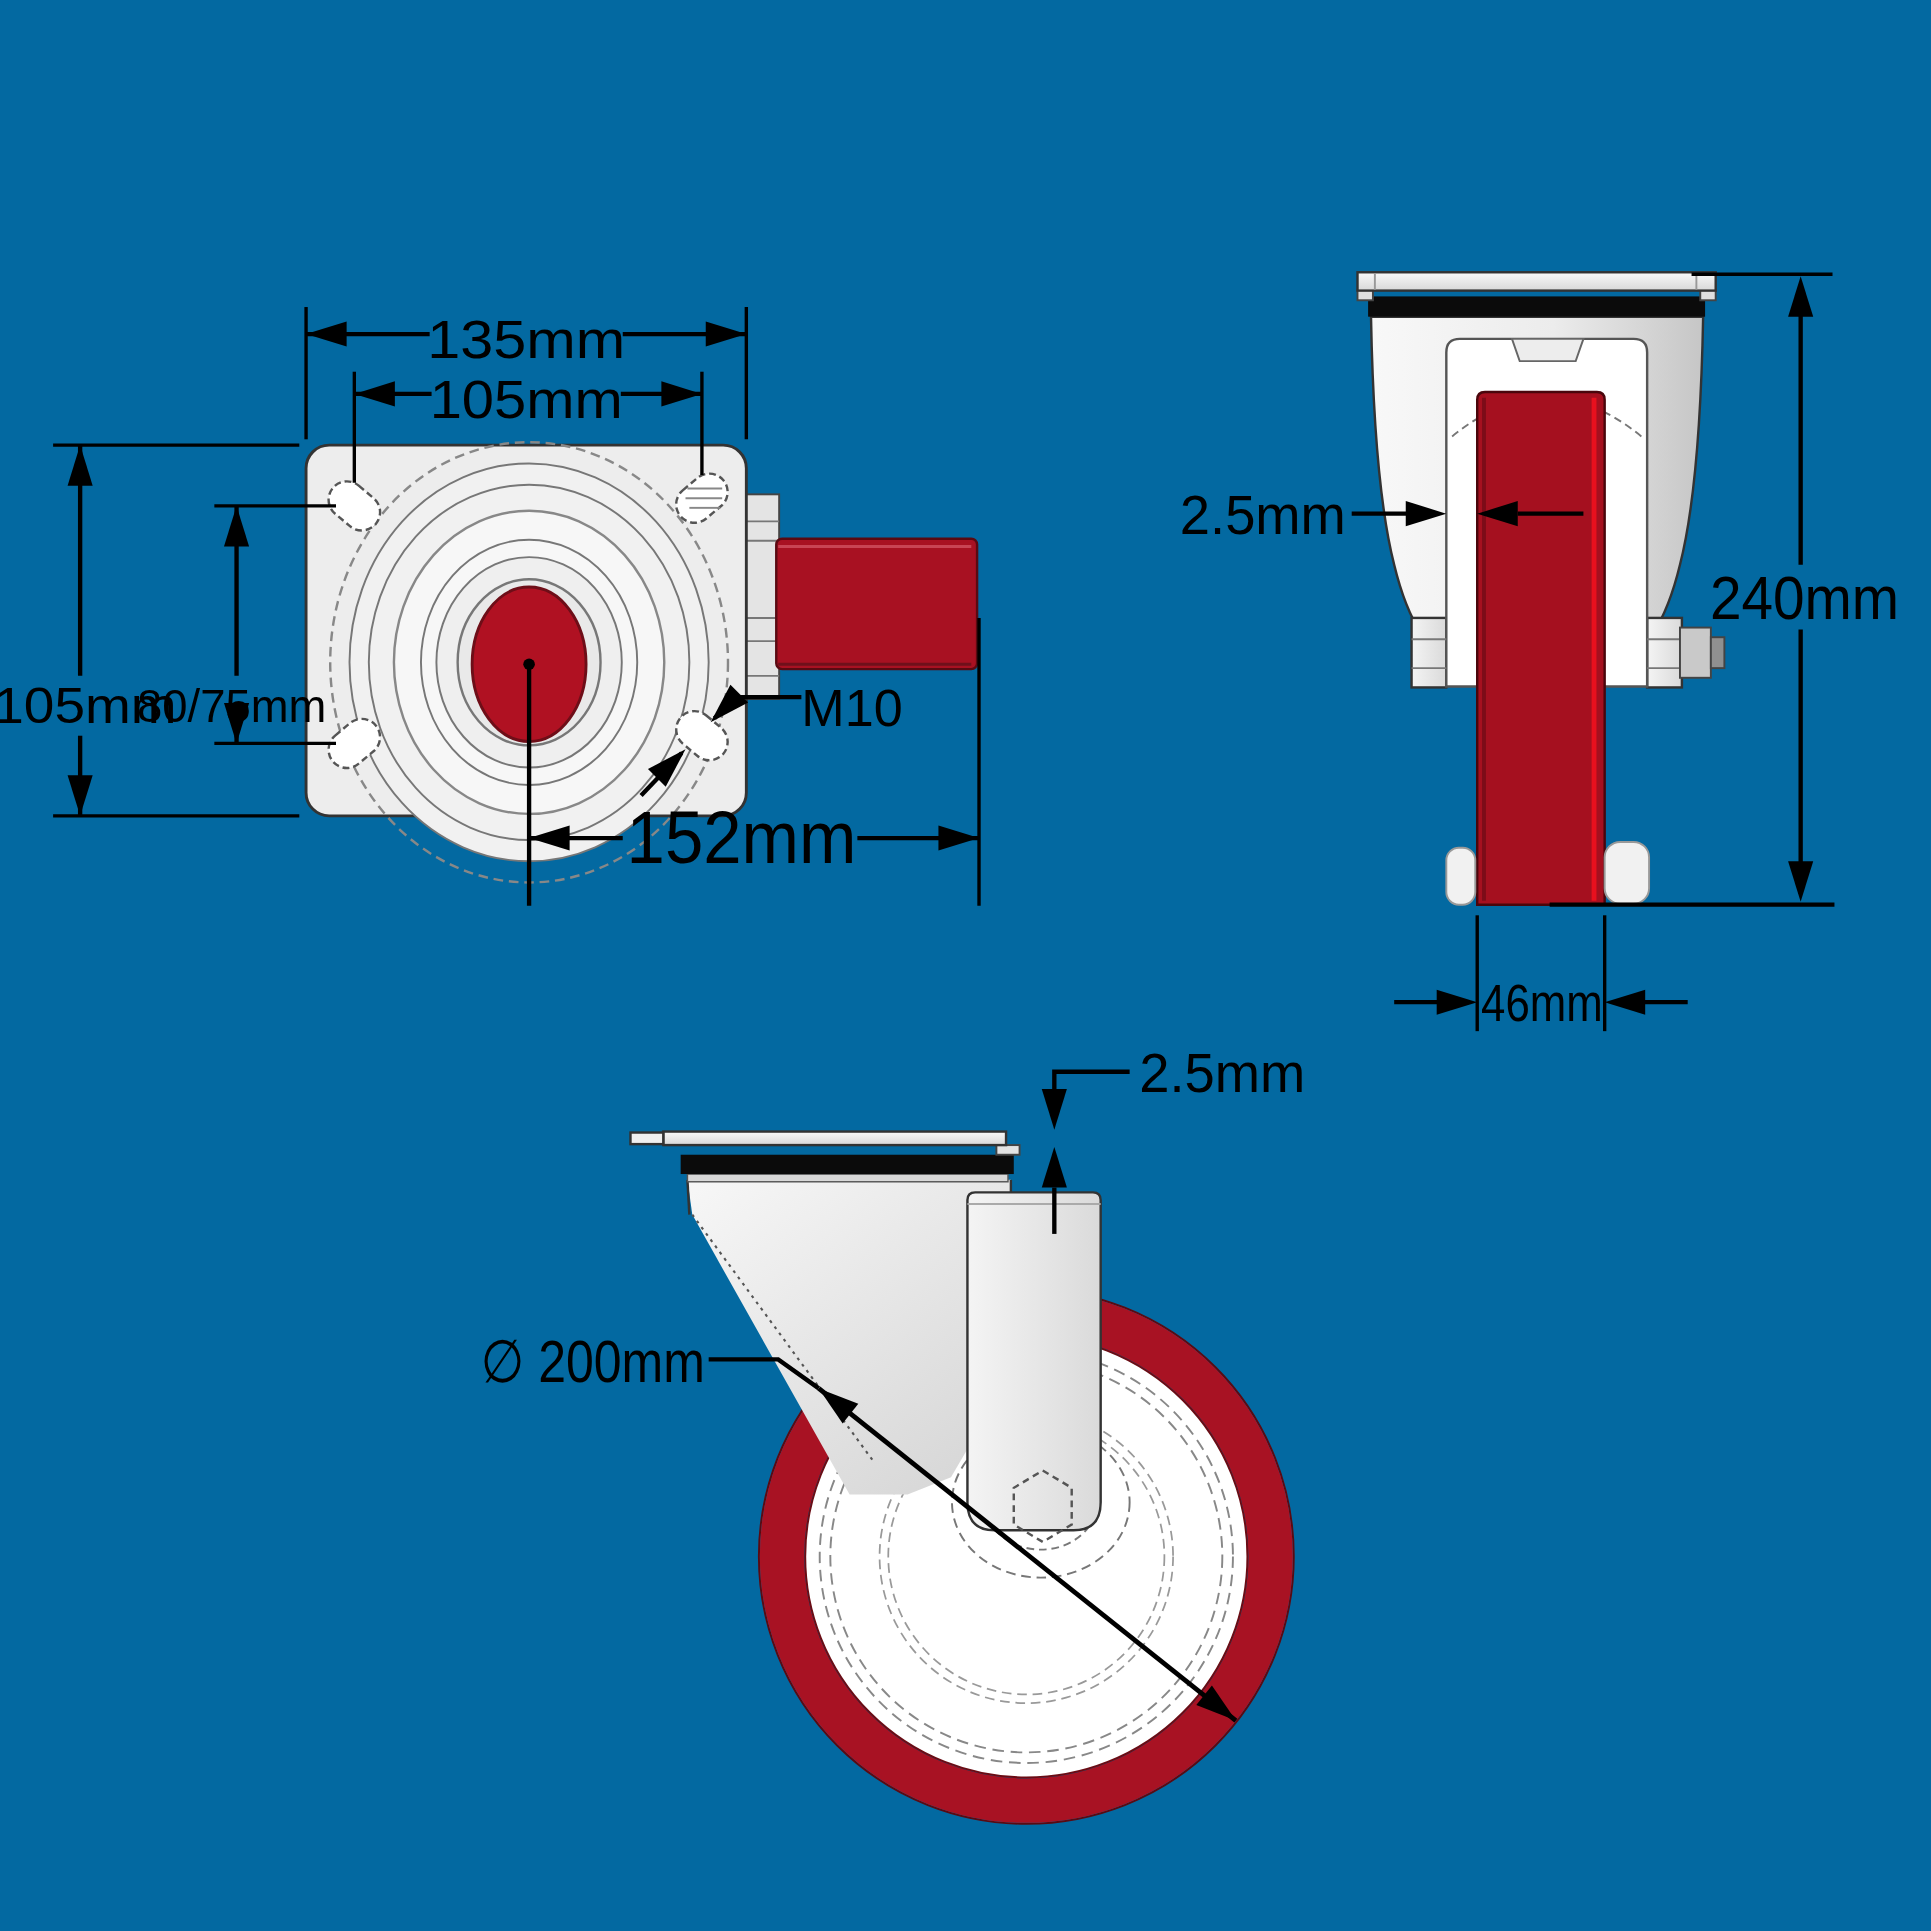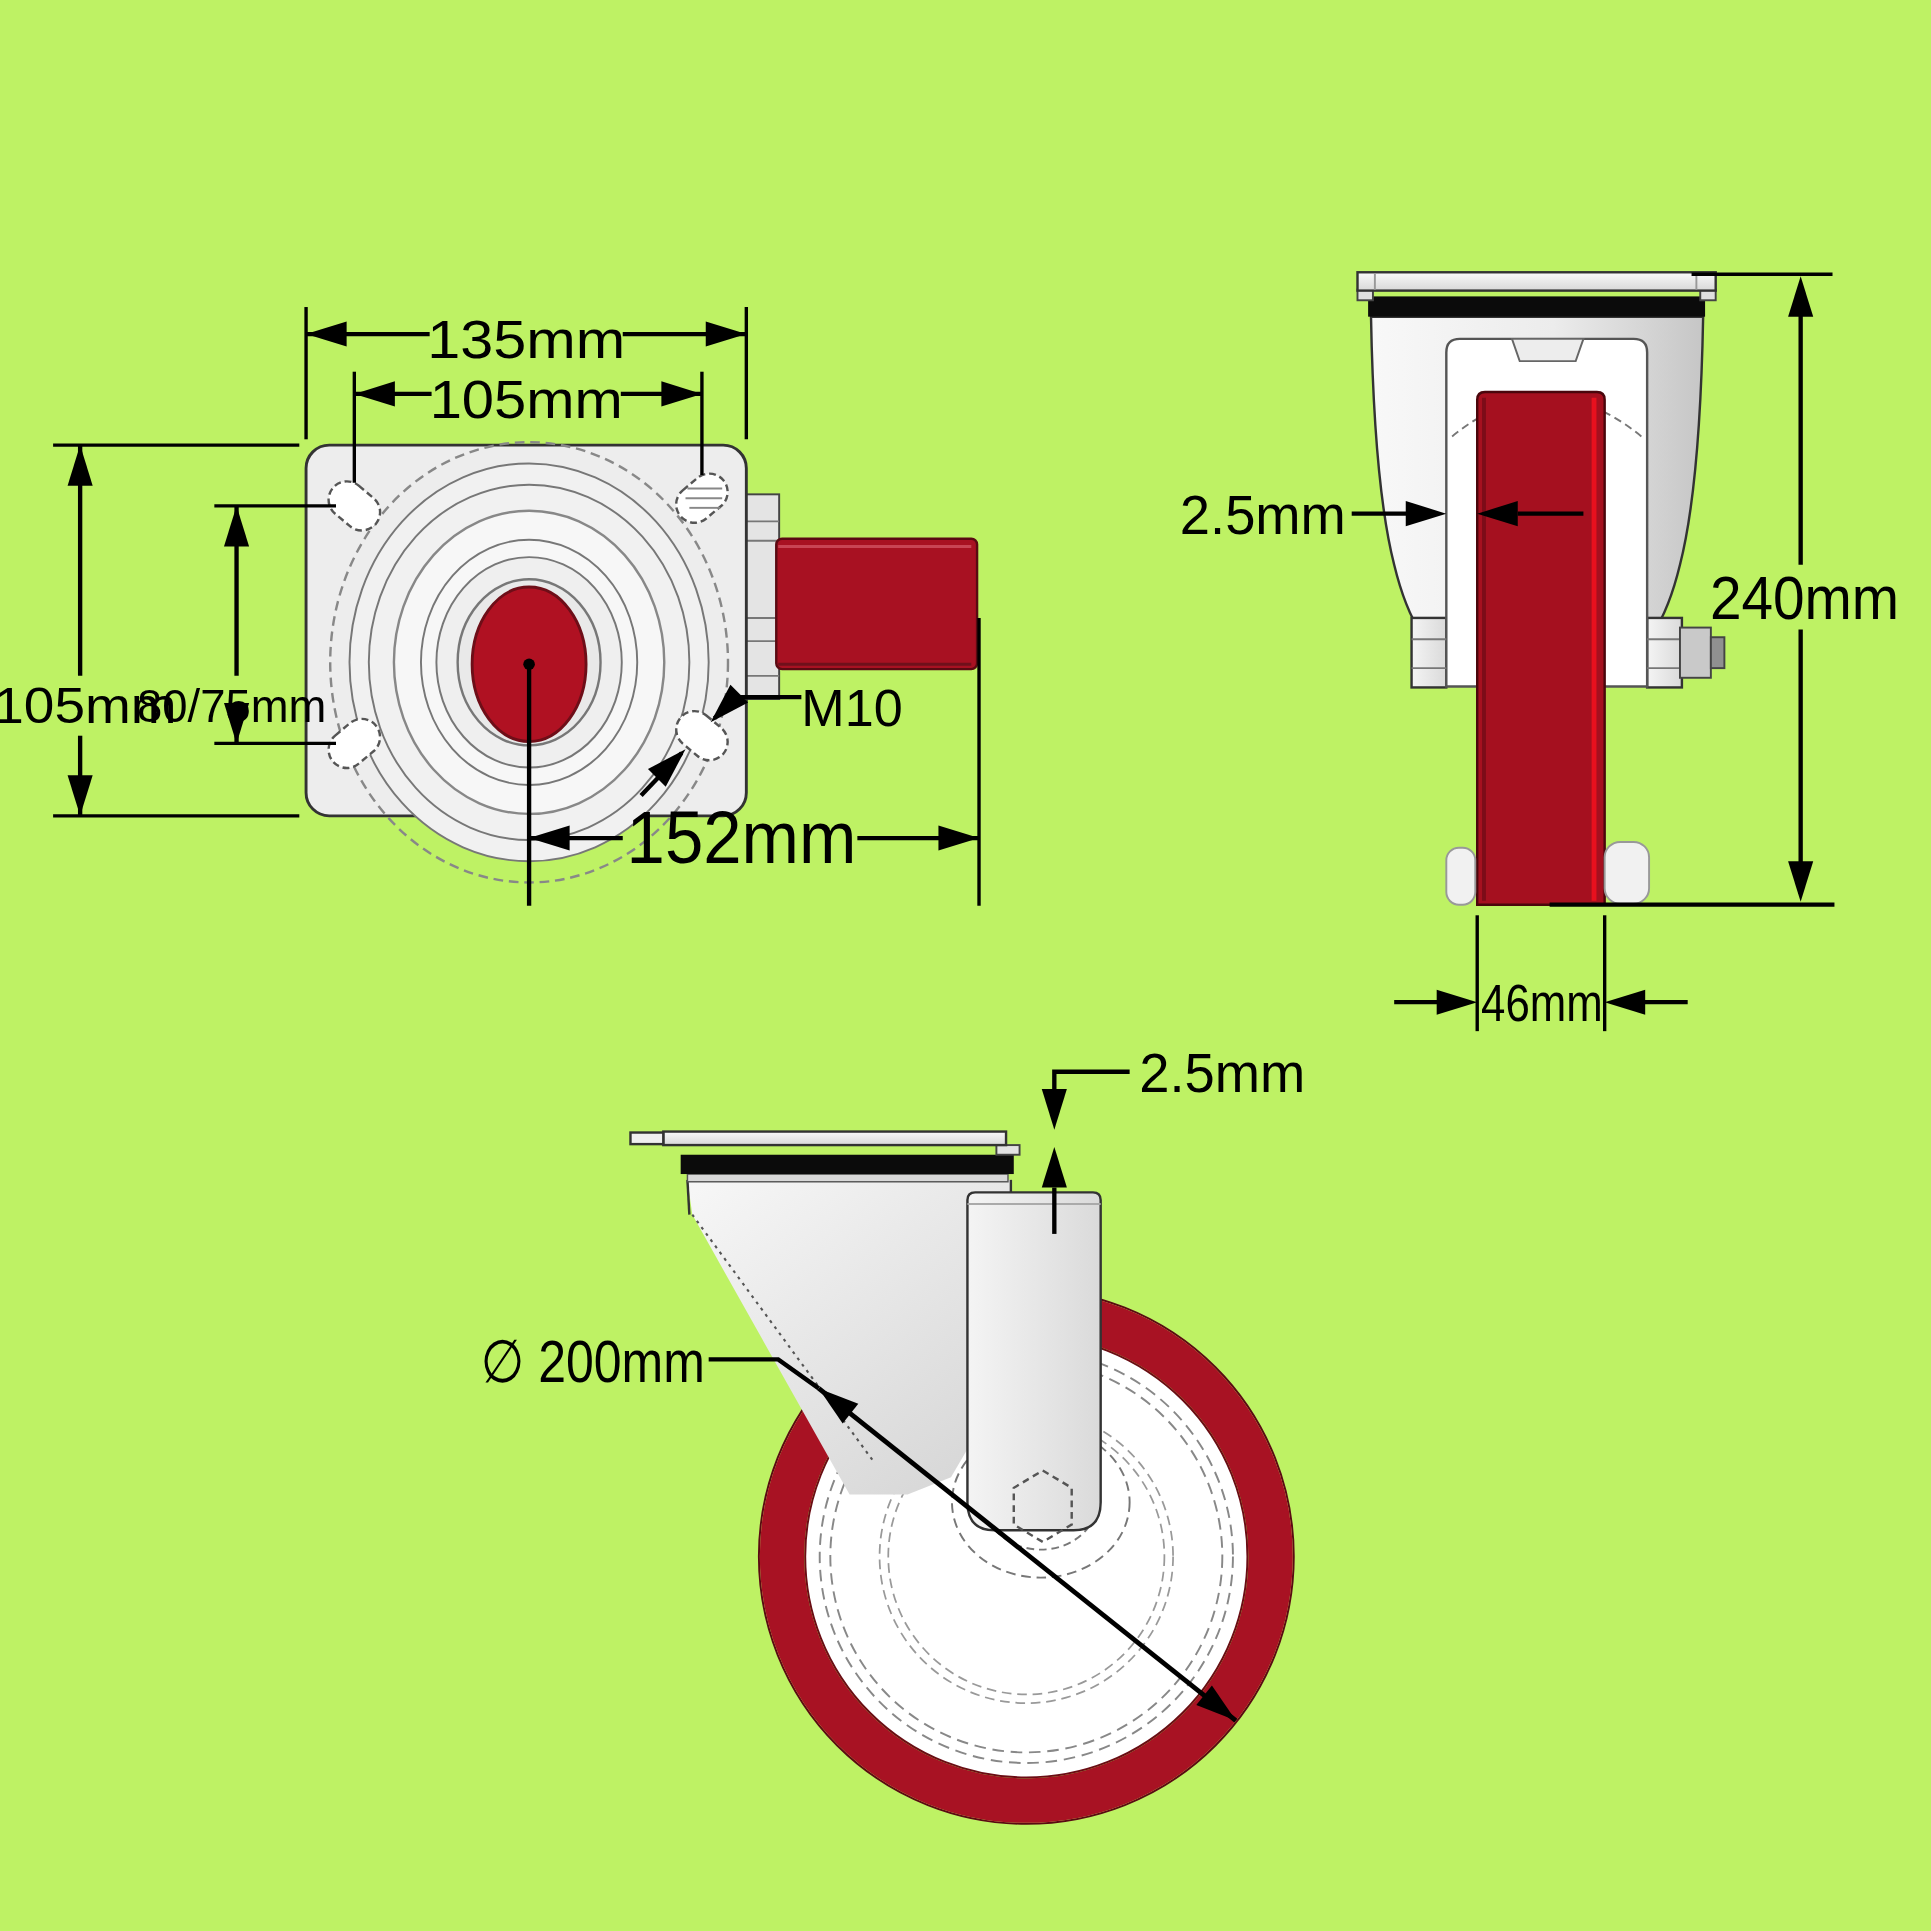--- a/index.html
+++ b/index.html
@@ -1,16 +1,16 @@
 <!DOCTYPE html>
 <html><head>
 <meta charset="utf-8">
 <style>
   html,body{margin:0;padding:0;background:#fff;}
-  .page{width:1931px;height:1931px;background:#bef264;position:relative;overflow:hidden;}
+  .page{width:1931px;height:1931px;background:#0369a1;position:relative;overflow:hidden;}
   svg{display:block;}
   text{font-family:"Liberation Sans","DejaVu Sans",sans-serif;fill:#000;}
   .dim{stroke:#000;stroke-width:4.5;fill:none;}
   .ext{stroke:#000;stroke-width:3.5;fill:none;}
   .thin{stroke:#777;stroke-width:2;fill:none;}
 </style>
 </head>
 <body>
 
 <div class="page">

